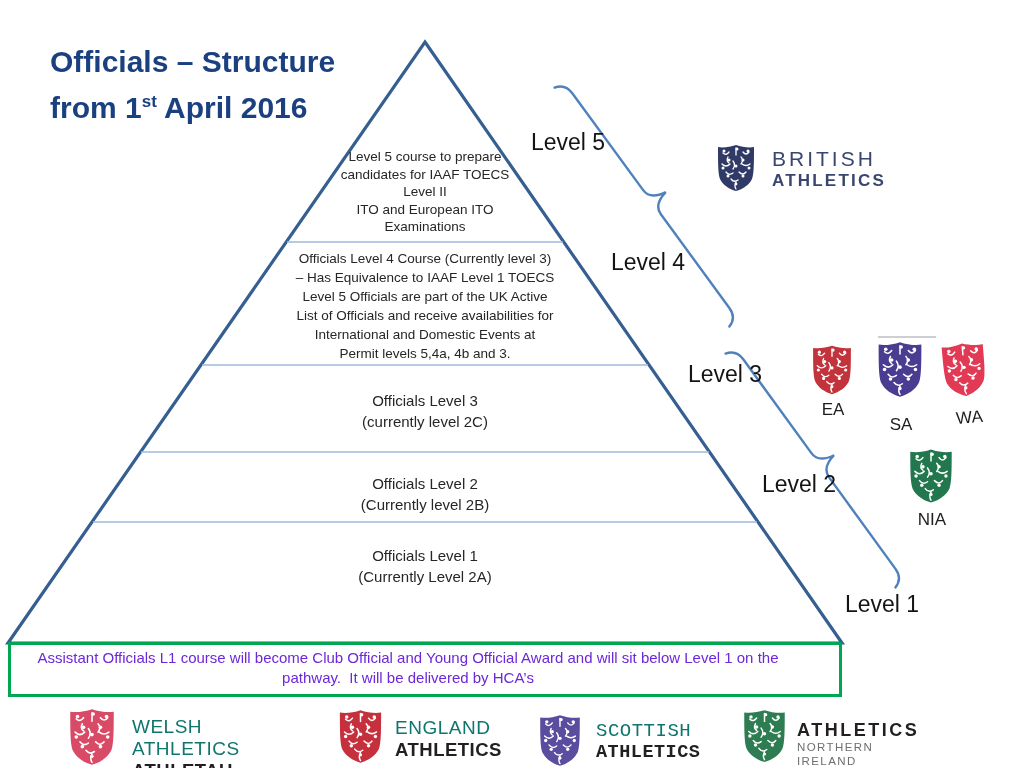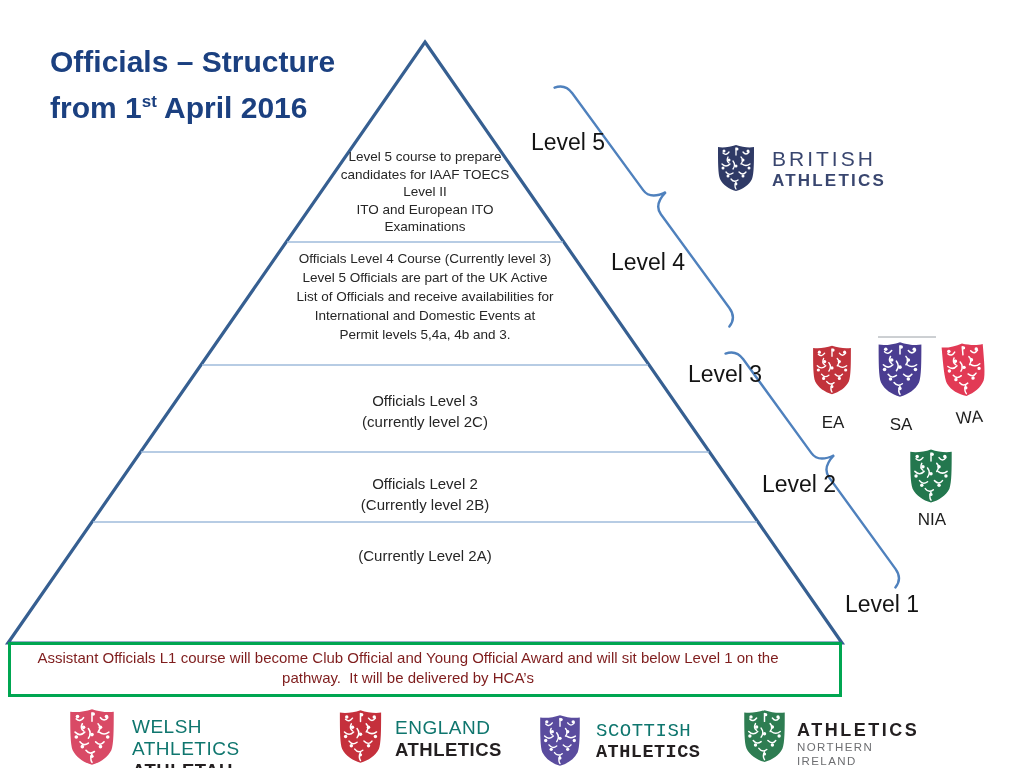--- a/index.html
+++ b/index.html
@@ -13,21 +13,21 @@
   .slide-title sup{font-size:17px;}
 
   .pyr-text{position:absolute;left:0;width:850px;text-align:center;color:#262626;}
   .pyr-s{font-size:13.5px;line-height:17.5px;text-align:center;}
   .pyr-m{font-size:13.5px;line-height:19px;}
   .pyr-l{font-size:15px;line-height:21px;}
 
   .side-label{position:absolute;font-size:23px;color:#141414;}
 
   .note-text{position:absolute;left:12px;top:648px;width:792px;text-align:center;
-             font-size:15px;line-height:20px;color:#7f1d1d;}
+             font-size:15px;line-height:20px;color:#6d28d9;}
   .note-text div{white-space:pre-wrap;}
 
   .logo{position:absolute;}
   .shield{position:absolute;display:block;}
   .shield-label{position:absolute;width:100%;text-align:center;font-size:17px;color:#1d1d1d;}
 
   .ba-text{position:absolute;left:58px;top:3px;color:#39466F;}
   .ba-line1{font-size:21px;letter-spacing:3px;line-height:24px;}
   .ba-line2{font-size:17px;font-weight:bold;letter-spacing:2.2px;line-height:20px;}
 
@@ -97,34 +97,36 @@
 
   <div class="pyr-text pyr-s" style="top:148px;">
     <div>Level 5 course to prepare</div>
     <div>candidates for IAAF TOECS</div>
     <div>Level II</div>
     <div>ITO and European ITO</div>
     <div>Examinations</div>
   </div>
   <div class="pyr-text pyr-m" style="top:249px;">
     <div>Officials Level 4 Course (Currently level 3)</div>
+    <div>– Has Equivalence to IAAF Level 1 TOECS</div>
     <div>Level 5 Officials are part of the UK Active</div>
     <div>List of Officials and receive availabilities for</div>
     <div>International and Domestic Events at</div>
     <div>Permit levels 5,4a, 4b and 3.</div>
   </div>
   <div class="pyr-text pyr-l" style="top:390px;">
     <div>Officials Level 3</div>
     <div>(currently level 2C)</div>
   </div>
   <div class="pyr-text pyr-l" style="top:473px;">
     <div>Officials Level 2</div>
     <div>(Currently level 2B)</div>
   </div>
   <div class="pyr-text pyr-l" style="top:545px;">
+    <div>Officials Level 1</div>
     <div>(Currently Level 2A)</div>
   </div>
 
   <div class="side-label" style="left:515px;top:129px;margin-left:16px;">Level 5</div>
   <div class="side-label" style="left:611px;top:249px;">Level 4</div>
   <div class="side-label" style="left:688px;top:361px;">Level 3</div>
   <div class="side-label" style="left:762px;top:471px;">Level 2</div>
   <div class="side-label" style="left:845px;top:591px;">Level 1</div>
 
   <div class="note-text">
@@ -141,21 +143,21 @@
       <div class="ba-line1">BRITISH</div>
       <div class="ba-line2">ATHLETICS</div>
     </div>
   </div>
 
   <div class="logo" style="left:811px;top:344px;width:44px;height:92px;">
     <svg class="shield" style="left:0;top:0;" width="42" height="52" viewBox="0 0 40 48">
       <use href="#crest" fill="#C2333C"></use>
         <use href="#crestTex"></use>
     </svg>
-    <div class="shield-label" style="top:69px;">EA</div>
+    <div class="shield-label" style="top:56px;">EA</div>
   </div>
   <div class="logo" style="left:876px;top:341px;width:50px;height:100px;">
     <svg class="shield" style="left:0;top:0;" width="48" height="57" viewBox="0 0 40 48">
       <use href="#crest" fill="#4A3D91"></use>
         <use href="#crestTex"></use>
     </svg>
     <div class="shield-label" style="top:74px;">SA</div>
   </div>
   <div class="logo tilt" style="left:943px;top:342px;width:48px;height:95px;">
     <svg class="shield" style="left:0;top:0;" width="46" height="55" viewBox="0 0 40 48">

